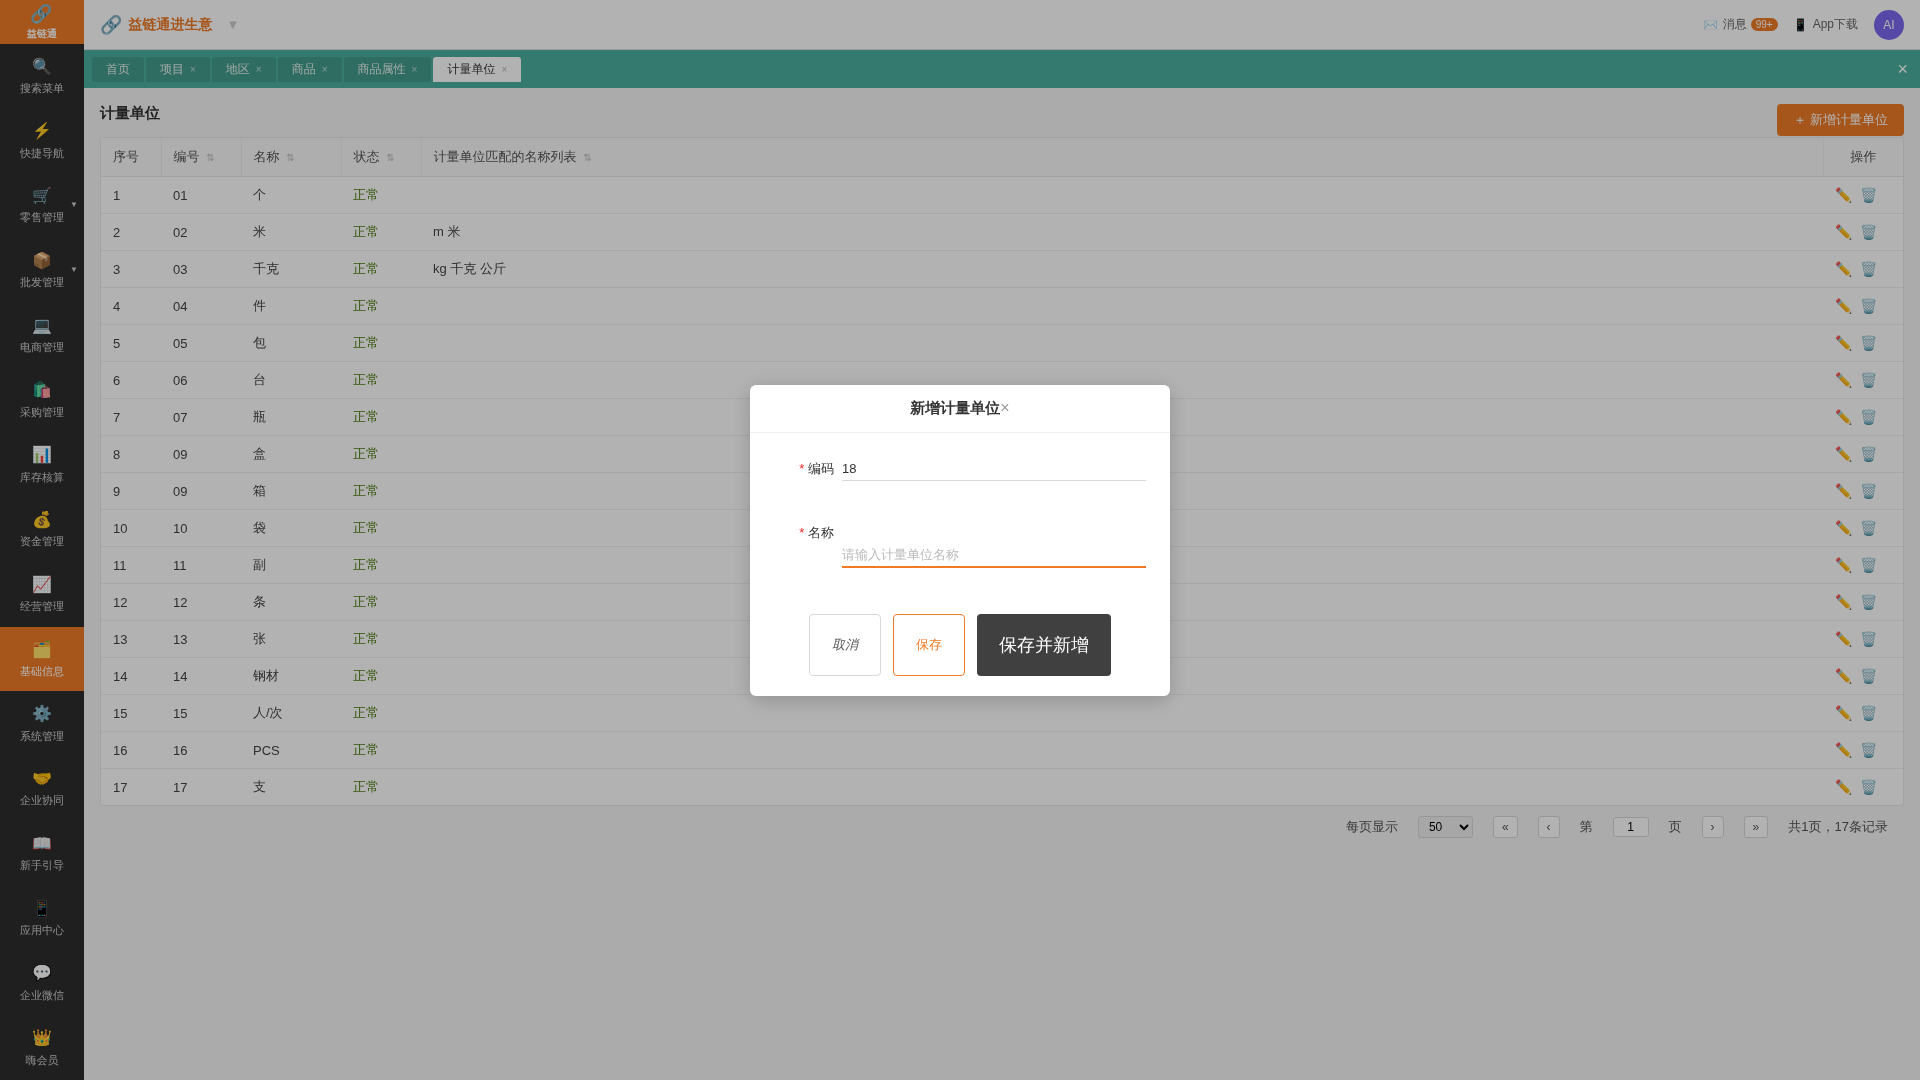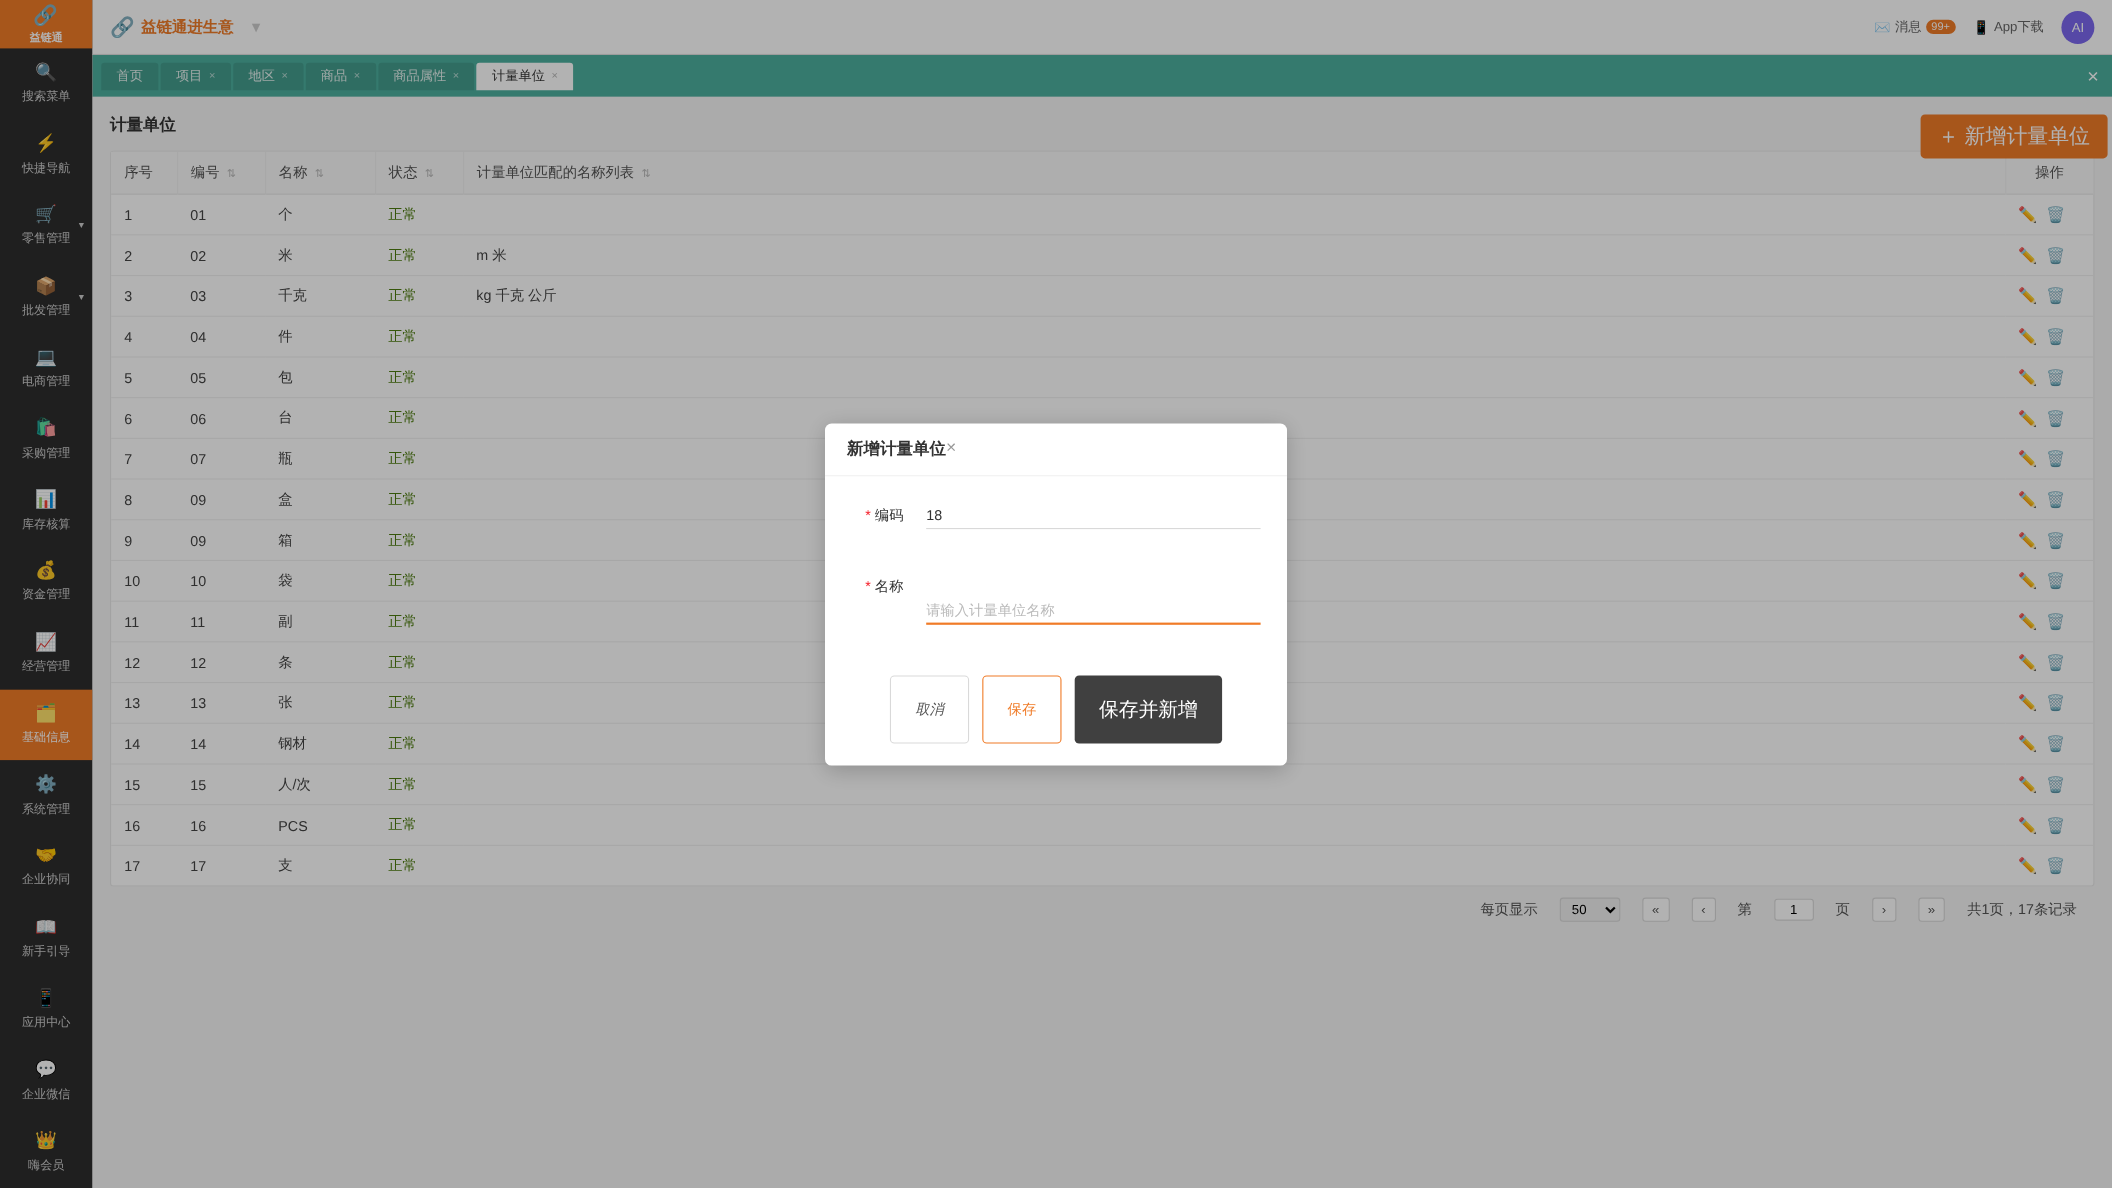--- a/index.html
+++ b/index.html
@@ -34,21 +34,21 @@
     .tabs-bar { height: 38px; background: #4caf9e; display: flex; align-items: center; padding: 0 8px; gap: 2px; flex-shrink: 0; }
     .tab { display: flex; align-items: center; gap: 4px; padding: 4px 14px; border-radius: 3px 3px 0 0; font-size: 12px; cursor: pointer; color: rgba(255,255,255,0.85); background: rgba(0,0,0,0.1); }
     .tab.active { background: #fff; color: #333; }
     .tab .tab-close { font-size: 10px; color: inherit; margin-left: 2px; opacity: 0.7; }
     .tab.active .tab-close { color: #999; }
     .tabs-close-all { margin-left: auto; color: white; font-size: 18px; cursor: pointer; padding: 4px; }
 
     
     .content { flex: 1; padding: 16px; background: #f5f5f5; overflow: auto; position: relative; }
     .page-title { font-size: 15px; font-weight: bold; color: #333; margin-bottom: 14px; }
-    .add-btn { position: absolute; top: 16px; right: 4px; background: #f07b27; color: white; border: none; padding: 7px 16px; border-radius: 4px; cursor: pointer; font-size: 19px; }
+    .add-btn { position: absolute; top: 16px; right: 16px; background: #f07b27; color: white; border: none; padding: 7px 16px; border-radius: 4px; cursor: pointer; font-size: 13px; }
 
     
     .table-wrap { background: #fff; border: 1px solid #e8e8e8; border-radius: 3px; }
     table { width: 100%; border-collapse: collapse; font-size: 13px; }
     thead tr { background: #fafafa; border-bottom: 1px solid #e8e8e8; }
     thead th { padding: 10px 12px; text-align: left; font-weight: 500; color: #555; white-space: nowrap; border-right: 1px solid #f0f0f0; }
     thead th:last-child { border-right: none; }
     tbody tr { border-bottom: 1px solid #f0f0f0; }
     tbody tr:last-child { border-bottom: none; }
     tbody td { padding: 9px 12px; color: #444; }
@@ -69,26 +69,26 @@
     .pagination select { border: 1px solid #d9d9d9; padding: 2px 6px; border-radius: 3px; font-size: 12px; }
     .pagination-btn { border: 1px solid #d9d9d9; background: #fff; padding: 3px 8px; border-radius: 3px; cursor: pointer; color: #555; font-size: 12px; }
     .pagination-btn:disabled { color: #bbb; cursor: default; }
     .pagination-page-input { border: 1px solid #d9d9d9; padding: 2px 6px; border-radius: 3px; width: 36px; text-align: center; font-size: 12px; }
 
     
     .overlay { position: fixed; top: 0; left: 0; right: 0; bottom: 0; background: rgba(0,0,0,0.3); z-index: 100; display: flex; align-items: center; justify-content: center; }
 
     
     .modal { background: #fff; border-radius: 6px; width: 420px; box-shadow: 0 4px 20px rgba(0,0,0,0.2); overflow: hidden; }
-    .modal-header { padding: 14px 20px; border-bottom: 1px solid #f0f0f0; display: flex; align-items: center; justify-content: flex-start; }
+    .modal-header { padding: 14px 20px; border-bottom: 1px solid #f0f0f0; display: flex; align-items: center; justify-content: center; }
     .modal-title { font-size: 15px; font-weight: bold; color: #333; }
     .modal-close { cursor: pointer; color: #999; font-size: 16px; }
     .modal-body { padding: 24px 24px 16px; }
     .form-row { display: flex; align-items: center; margin-bottom: 18px; }
-    .form-label { width: 60px; text-align: center; font-size: 13px; color: #333; margin-right: 8px; flex-shrink: 0; }
+    .form-label { width: 60px; text-align: right; font-size: 13px; color: #333; margin-right: 8px; flex-shrink: 0; }
     .form-label.required::before { content: "* "; color: #f5222d; }
     .form-input { flex: 1; border: none; border-bottom: 1px solid #d9d9d9; padding: 4px 0; font-size: 13px; outline: none; color: #333; }
     .form-input.active-border { border-bottom: 2px solid #f07b27; margin-top: 44px; }
     .form-input::placeholder { color: #bbb; }
     .modal-footer { padding: 12px 24px 20px; display: flex; justify-content: center; gap: 12px; }
     .btn-cancel { border: 1px solid #d9d9d9; background: #fff; color: #555; padding: 7px 22px; border-radius: 4px; cursor: pointer; font-size: 13px; font-style: italic; }
     .btn-save { border: 1px solid #f07b27; background: #fff; color: #f07b27; padding: 7px 22px; border-radius: 4px; cursor: pointer; font-size: 13px; }
     .btn-save-new { border: none; background: #404040; color: #fff; padding: 19px 22px; border-radius: 4px; cursor: pointer; font-size: 18px; }
   </style>
 </head>

